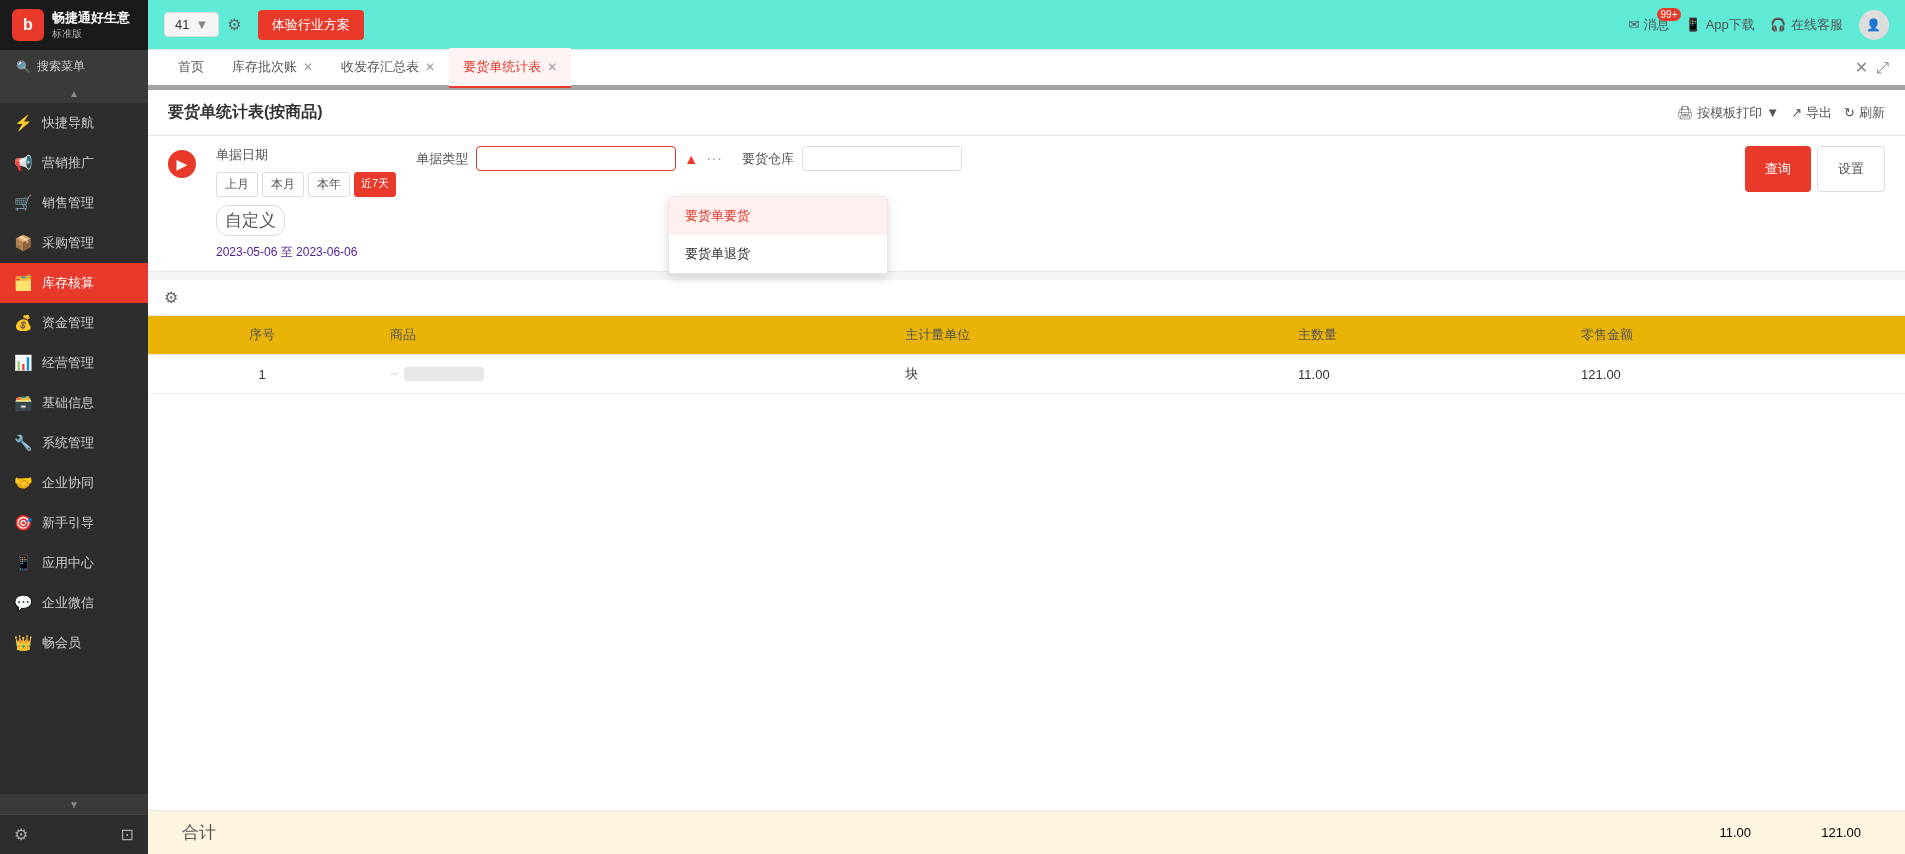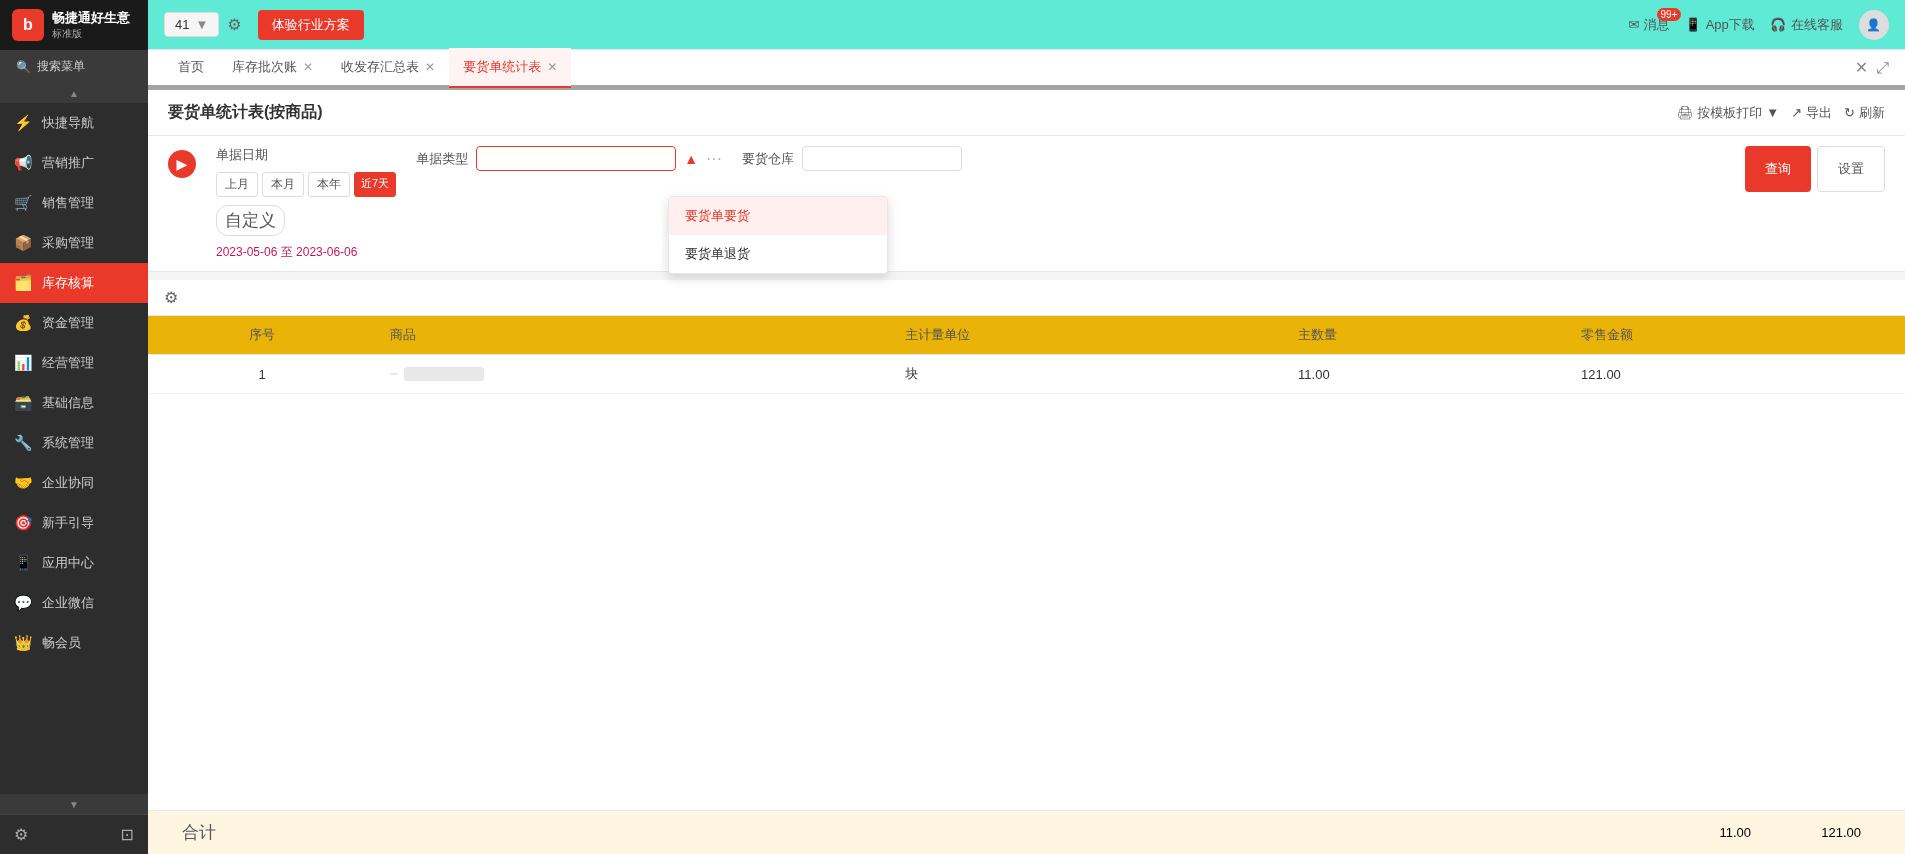--- a/index.html
+++ b/index.html
@@ -187,21 +187,21 @@
     .filter-group { display: flex; flex-direction: column; gap: 6px; }
     .filter-row { display: flex; align-items: flex-start; gap: 8px; flex-direction: column; }
     .filter-label { color: #555; font-size: 13px; white-space: nowrap; }
     .date-tabs { display: flex; gap: 4px; }
     .date-tab {
       padding: 3px 8px; border: 1px solid #ddd; border-radius: 3px;
       cursor: pointer; font-size: 12px; color: #555; background: #fff;
     }
     .date-tab.recent { background: #e8392a; color: #fff; border-color: #e8392a; font-size: 11px; padding: 3px 6px; }
     .date-custom { padding: 3px 8px; border: 1px solid #ddd; border-radius: 12px; cursor: pointer; font-size: 17px; color: #555; }
-    .date-range { font-size: 12px; color: #be185d; margin-top: 2px; }
+    .date-range { font-size: 12px; color: #4c1d95; margin-top: 2px; }
 
     .filter-type-group { display: flex; flex-direction: column; gap: 6px; }
     .filter-type-row { display: flex; align-items: center; gap: 8px; }
     .filter-type-input {
       border: 1px solid #e8392a; border-radius: 4px; padding: 4px 10px;
       font-size: 13px; width: 200px; outline: none; color: #333;
     }
     .filter-type-arrow { color: #e8392a; cursor: pointer; font-size: 14px; }
     .filter-dots { color: #aaa; cursor: pointer; font-size: 16px; }
 

